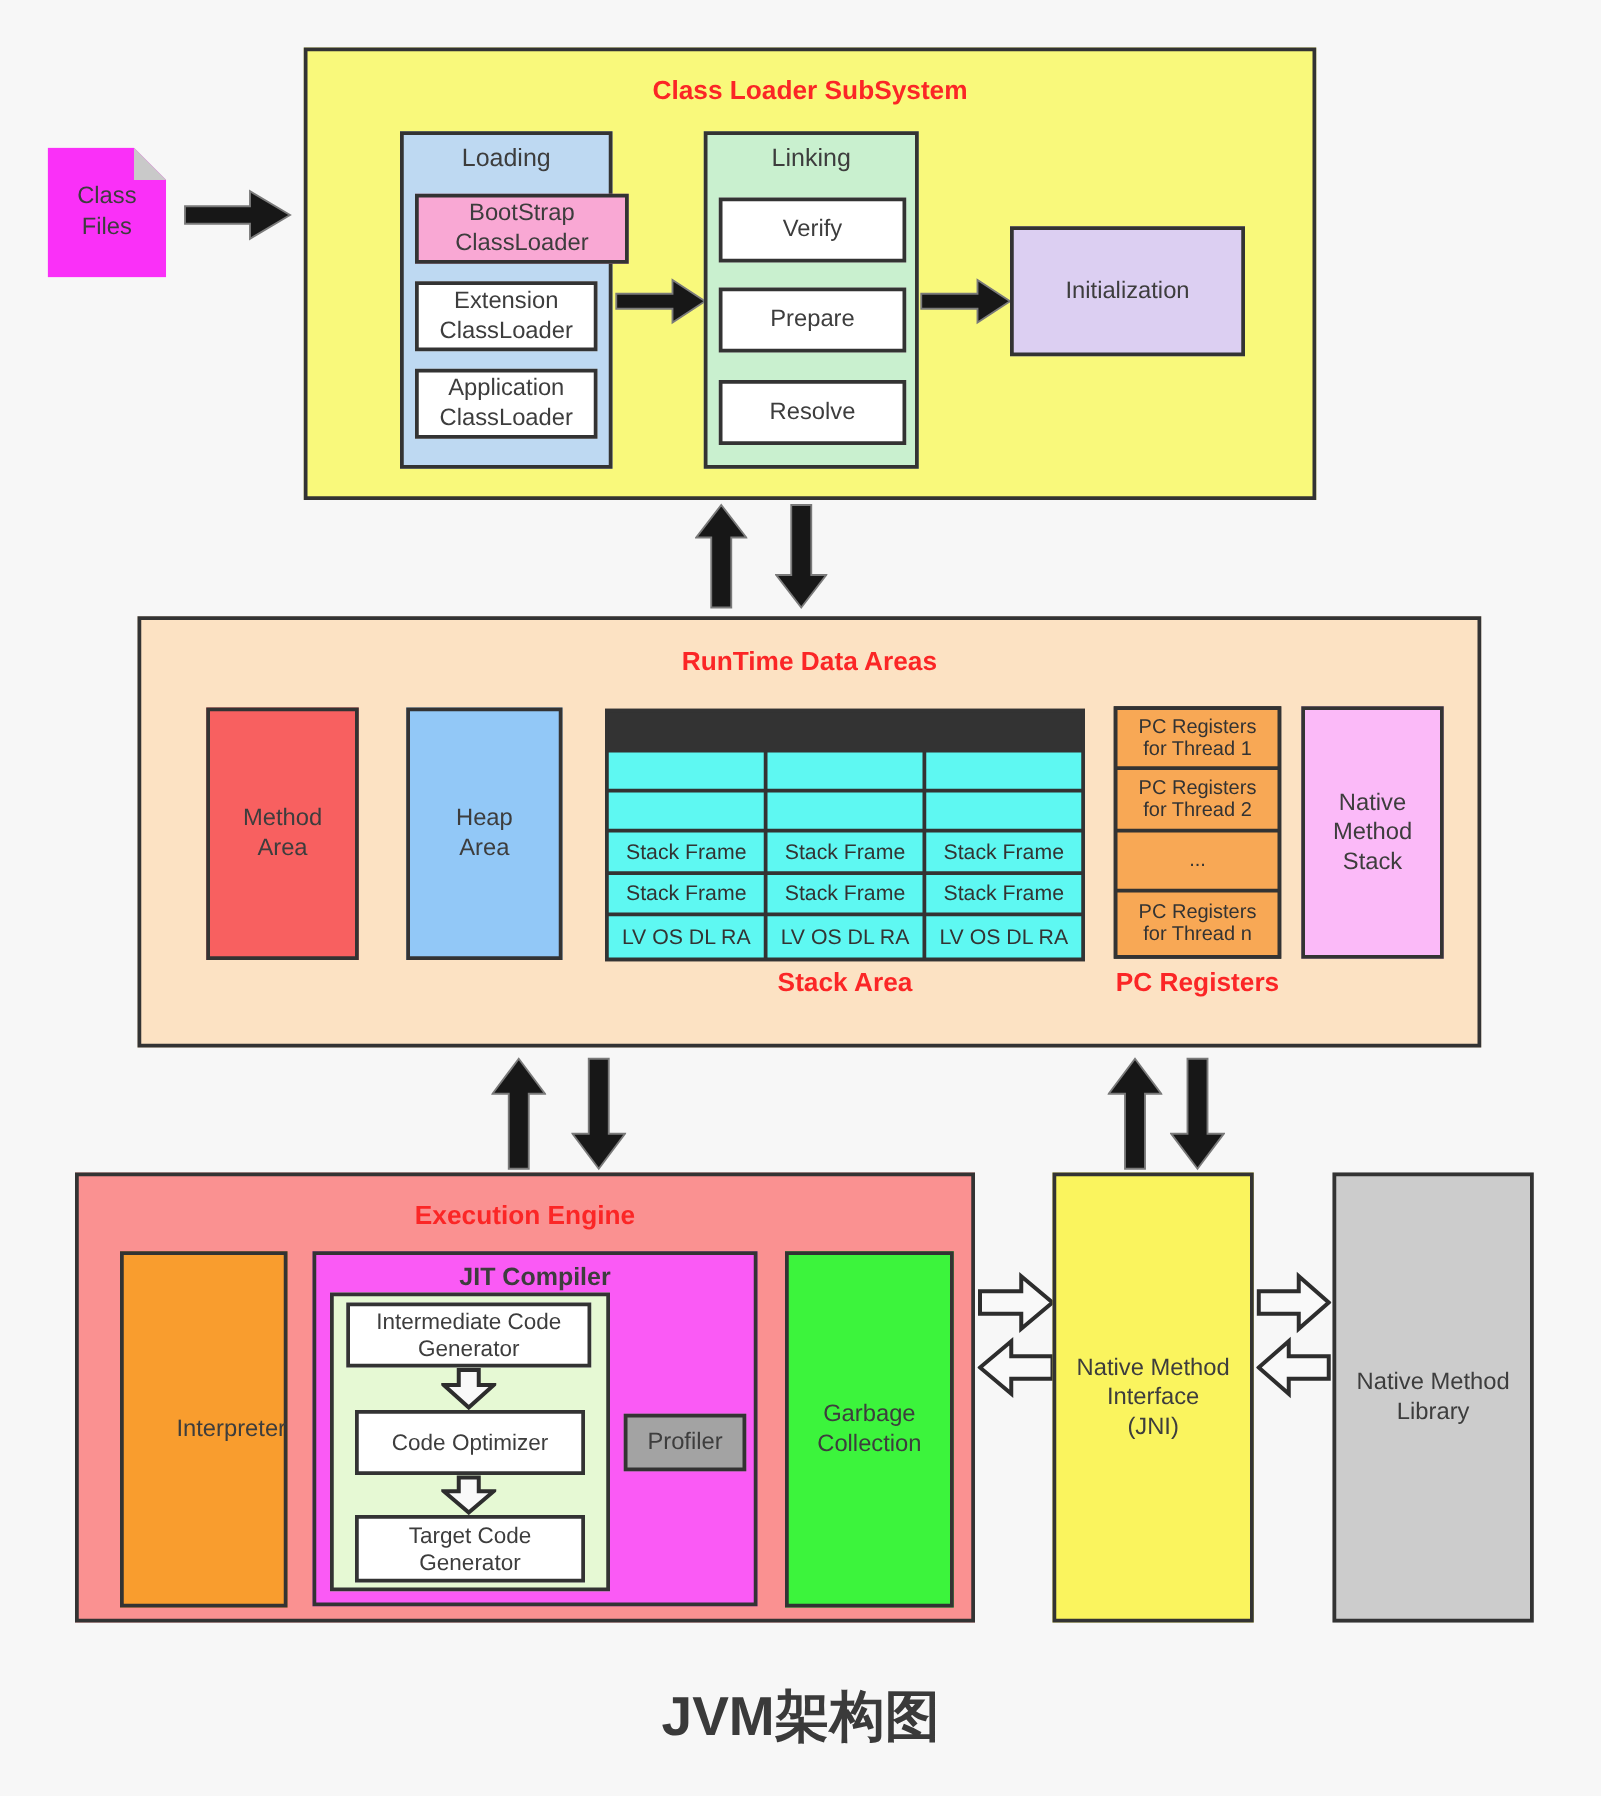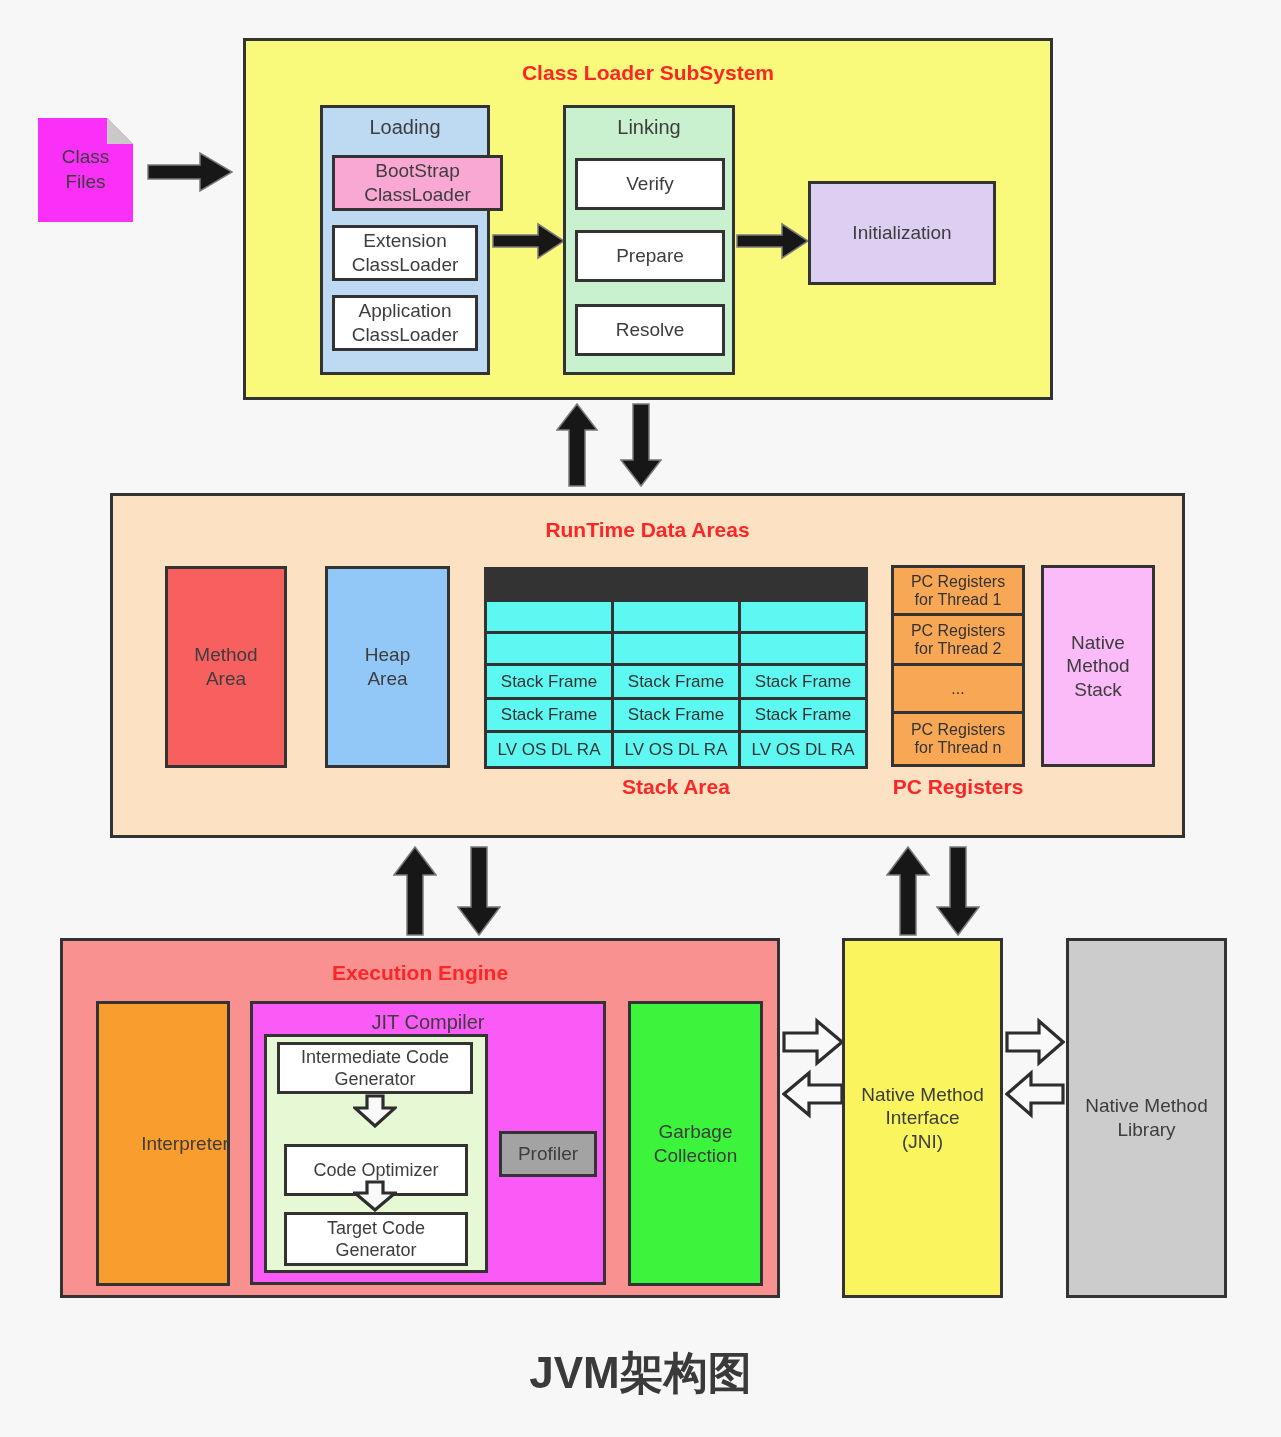--- a/index.html
+++ b/index.html
@@ -188,31 +188,31 @@
   </svg>
 
   <div class="panel" style="left:60px;top:938px;width:720px;height:360px;background:#fa9191;">
     <div class="title-red center-x" style="top:20px;">Execution Engine</div>
 
     <div class="box" style="left:33px;top:60px;width:134px;height:285px;background:#f99d2e;padding-left:44px;">
       <span>Interpreter</span>
     </div>
 
     <div class="panel" style="left:187px;top:60px;width:356px;height:284px;background:#fa5af5;">
-      <div class="subtitle center-x" style="top:7px;">JIT Compiler</div>
+      <div class="subtitle center-x" style="top:7px;font-weight:bold;">JIT Compiler</div>
 
       <div class="panel" style="left:11px;top:30px;width:224px;height:239px;background:#e6f9d4;">
         <div class="box" style="left:10px;top:5px;width:196px;height:52px;background:#fff;font-size:18px;">
           <span>Intermediate Code
 Generator</span>
         </div>
         <svg class="abs hollow-arrow" style="left:86px;top:57px;" width="44" height="34" viewBox="0 0 44 34">
           <path d="M14 2 H30 V14 H42 L22 32 L2 14 H14 Z"></path>
         </svg>
-        <div class="box" style="left:17px;top:91px;width:184px;height:52px;background:#fff;font-size:18px;margin-top:16px;">
+        <div class="box" style="left:17px;top:91px;width:184px;height:52px;background:#fff;font-size:18px;">
           <span>Code Optimizer</span>
         </div>
         <svg class="abs hollow-arrow" style="left:86px;top:143px;" width="44" height="32" viewBox="0 0 44 32">
           <path d="M14 2 H30 V13 H42 L22 30 L2 13 H14 Z"></path>
         </svg>
         <div class="box" style="left:17px;top:175px;width:184px;height:54px;background:#fff;font-size:18px;">
           <span>Target Code
 Generator</span>
         </div>
       </div>

